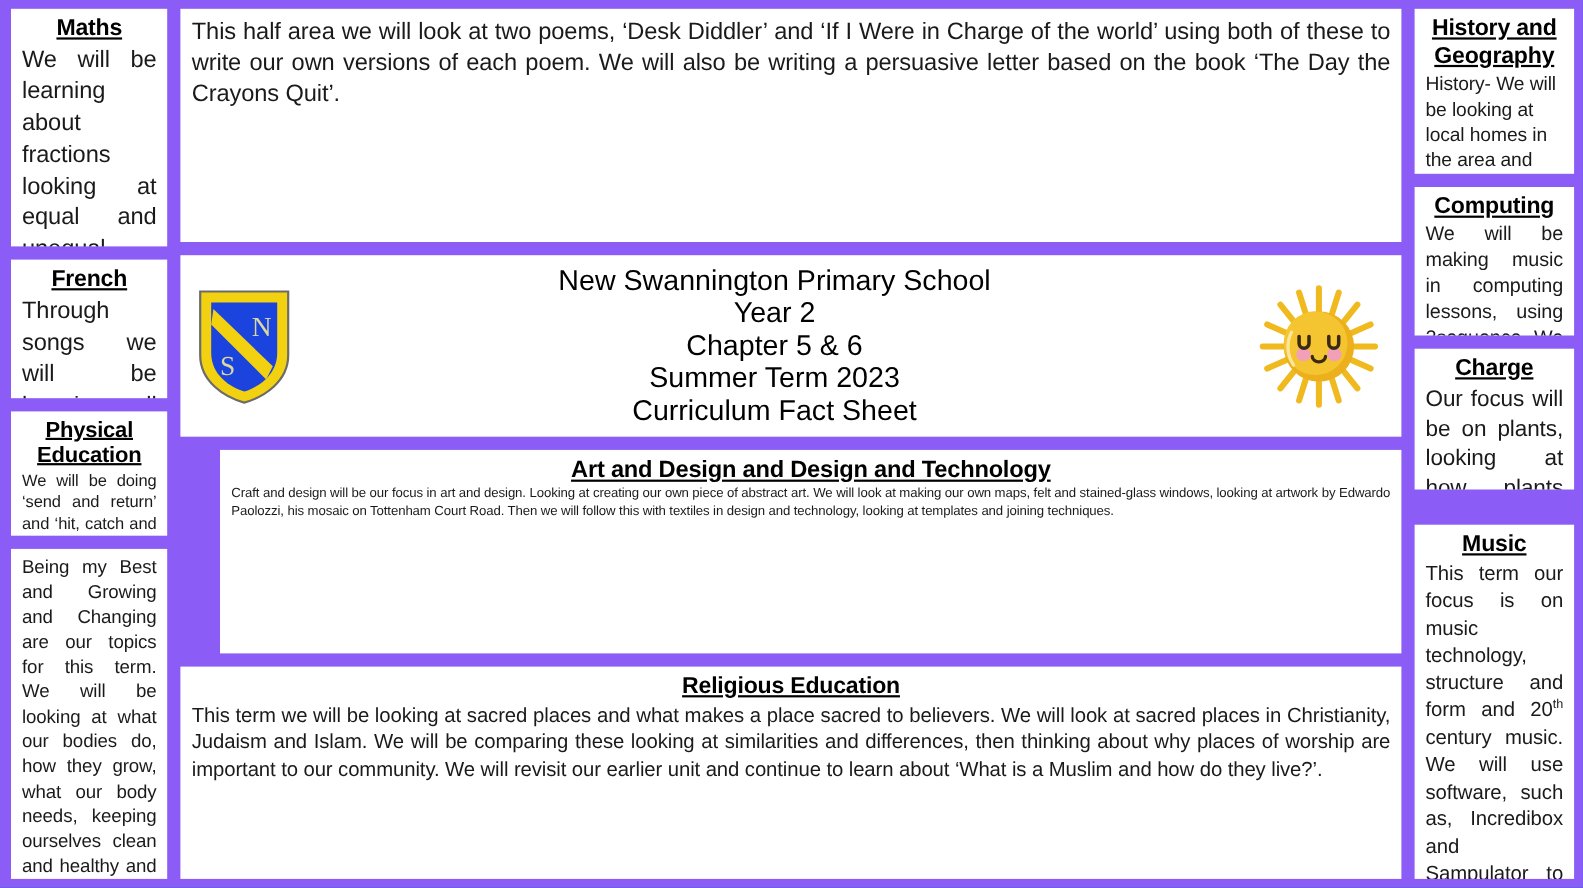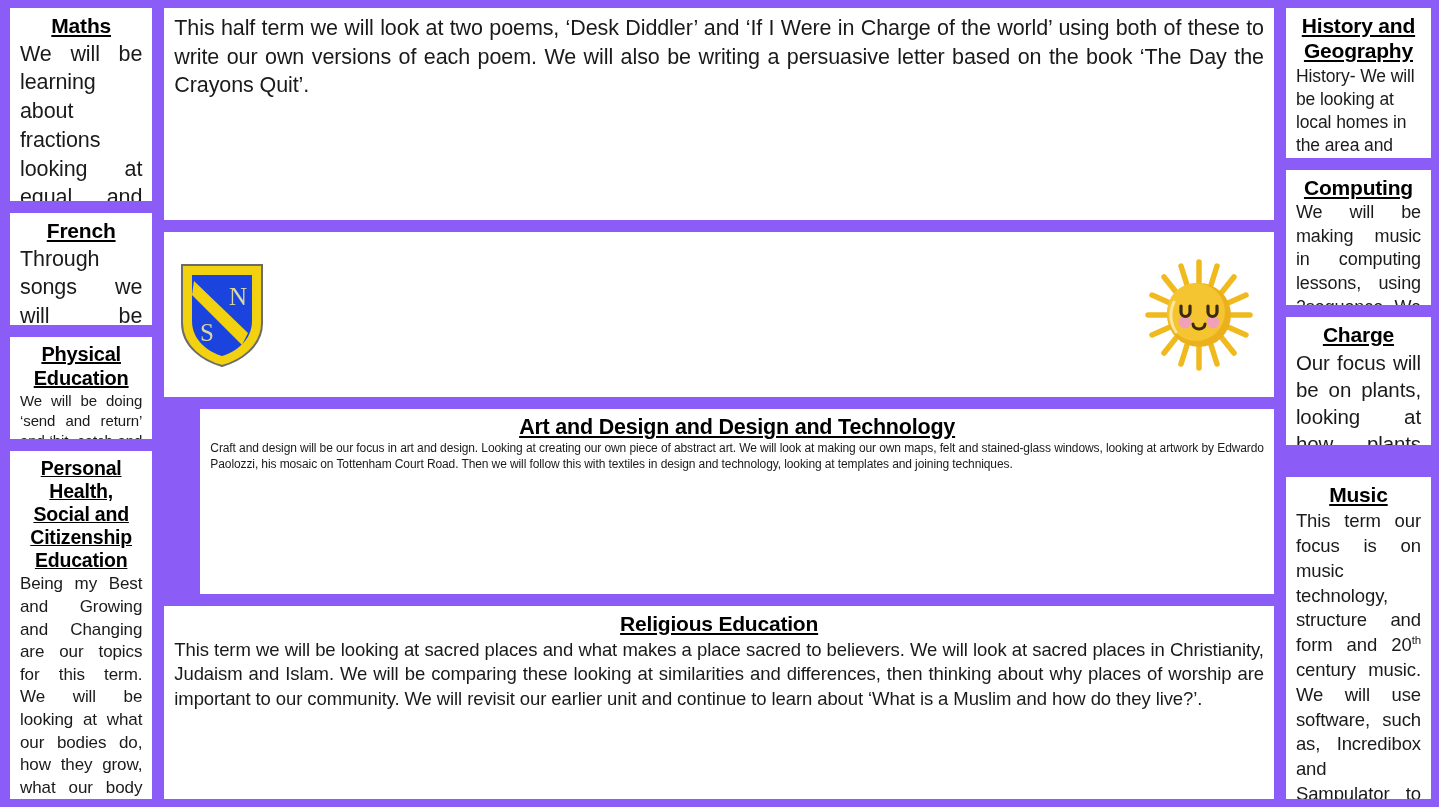--- a/index.html
+++ b/index.html
@@ -149,43 +149,49 @@
       <div class="card-title">French</div>
       <div class="card-body">Through songs we will be learning all about animals that live in the zoo, as well as the refreshing all of our previous learning through songs: colours, greetings and numbers to 20.</div>
     </div>
 
     <div class="card pe">
       <div class="card-title">Physical Education</div>
       <div class="card-body">We will be doing ‘send and return’ and ‘hit, catch and run’, working in teams, looking at different hit, catch and run games. We will also be completing ‘Attack, defend shoot’ and ‘Run, jump throw’ building on the skills we have learnt already- passing the ball and throwing in different ways.</div>
     </div>
 
     <div class="card phsce">
-      <div class="card-title">Personal Health, Social and Citizenship Education</div>
       <div class="card-body">Being my Best and Growing and Changing are our topics for this  term. We will be looking at what our bodies do, how they grow, what our body needs, keeping ourselves clean and healthy and privacy and what this means.</div>
     </div>
 
   </div>
 
   <div class="col col-mid">
 
     <div class="card english">
-      <div class="card-body">This half term we will look at two poems, ‘Desk Diddler’ and ‘If I Were in Charge of the world’ using both of these to write our own versions of each poem. We will also be writing a persuasive letter based on the book ‘The Day the Crayons Quit’.</div>
+      <div class="card-body">This half area we will look at two poems, ‘Desk Diddler’ and ‘If I Were in Charge of the world’ using both of these to write our own versions of each poem. We will also be writing a persuasive letter based on the book ‘The Day the Crayons Quit’.</div>
     </div>
 
     <div class="card titlecard">
       <div class="titlecard-inner">
 
         <svg class="crest" viewBox="0 0 92 108">
           <path d="M6 4 H86 V62 C86 86 64 100 46 105 C28 100 6 86 6 62 Z" fill="#f2d111" stroke="#6b6b6b" stroke-width="2"></path>
           <path d="M16 14 H76 V60 C76 80 59 91 46 95 C33 91 16 80 16 60 Z" fill="#1b43dd"></path>
           <path d="M18 20 L72 72 L66 84 L16 34 Z" fill="#f2d111"></path>
           <text x="62" y="44" font-family="'Liberation Serif', serif" font-size="25" fill="#d8d8a0" text-anchor="middle">N</text>
           <text x="31" y="80" font-family="'Liberation Serif', serif" font-size="25" fill="#d8d8a0" text-anchor="middle">S</text>
         </svg>
 
+        <div class="title-lines">
+          <div>New Swannington Primary School</div>
+          <div>Year 2</div>
+          <div>Chapter 5 &amp; 6</div>
+          <div>Summer Term 2023</div>
+          <div>Curriculum Fact Sheet</div>
+        </div>
 
         <svg class="sunwrap" viewBox="0 0 118 118">
           <g stroke="#f0b91e" stroke-width="5.5" stroke-linecap="round">
             <line x1="59" y1="6" x2="59" y2="26"></line>
             <line x1="41" y1="10" x2="47" y2="29"></line>
             <line x1="77" y1="10" x2="71" y2="29"></line>
             <line x1="24" y1="21" x2="36" y2="36"></line>
             <line x1="94" y1="21" x2="82" y2="36"></line>
             <line x1="12" y1="39" x2="30" y2="47"></line>
             <line x1="106" y1="39" x2="88" y2="47"></line>

